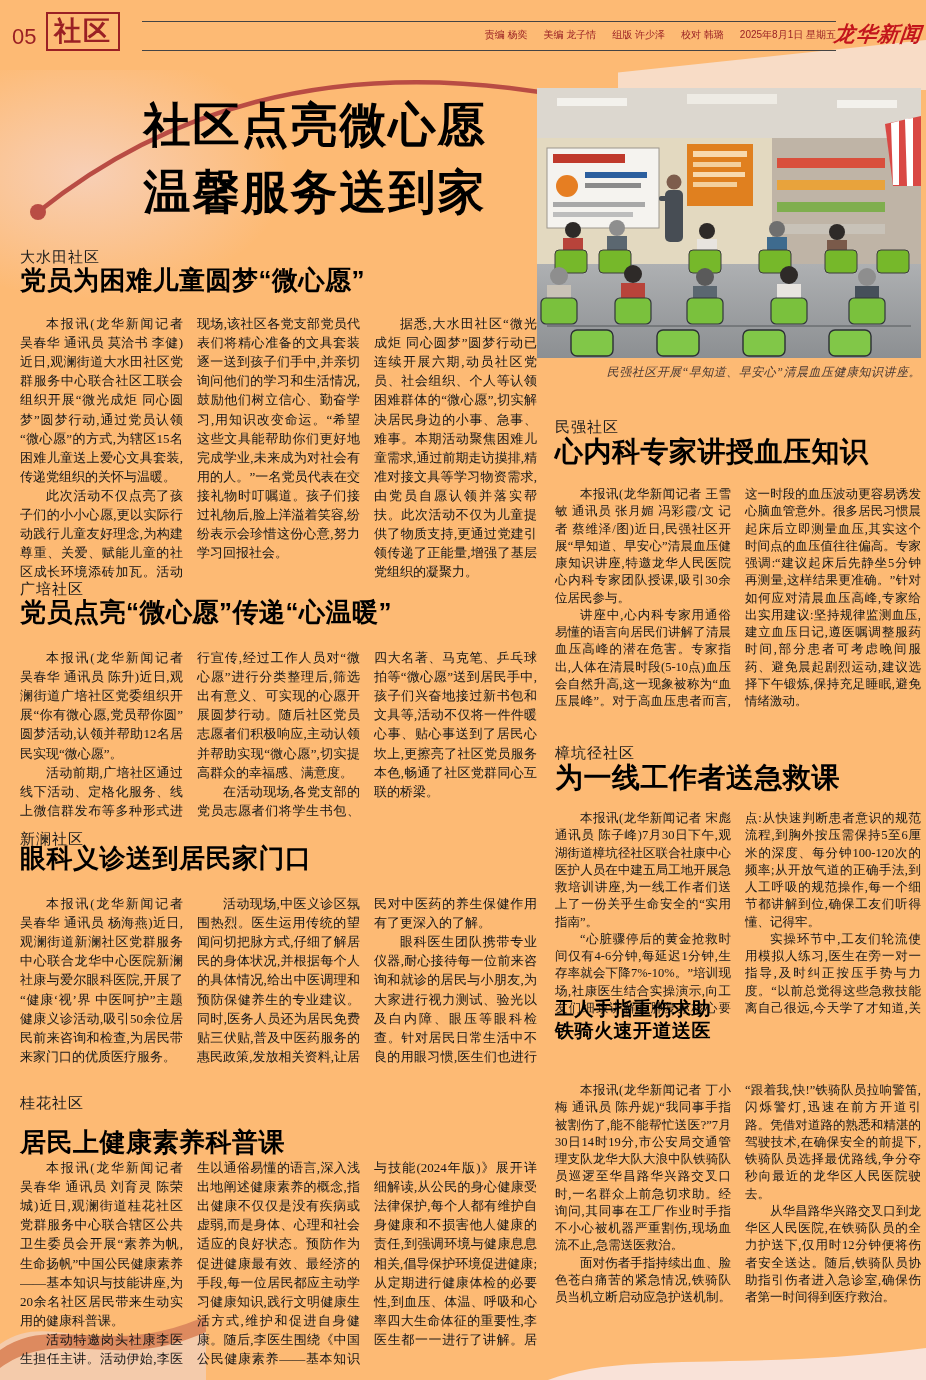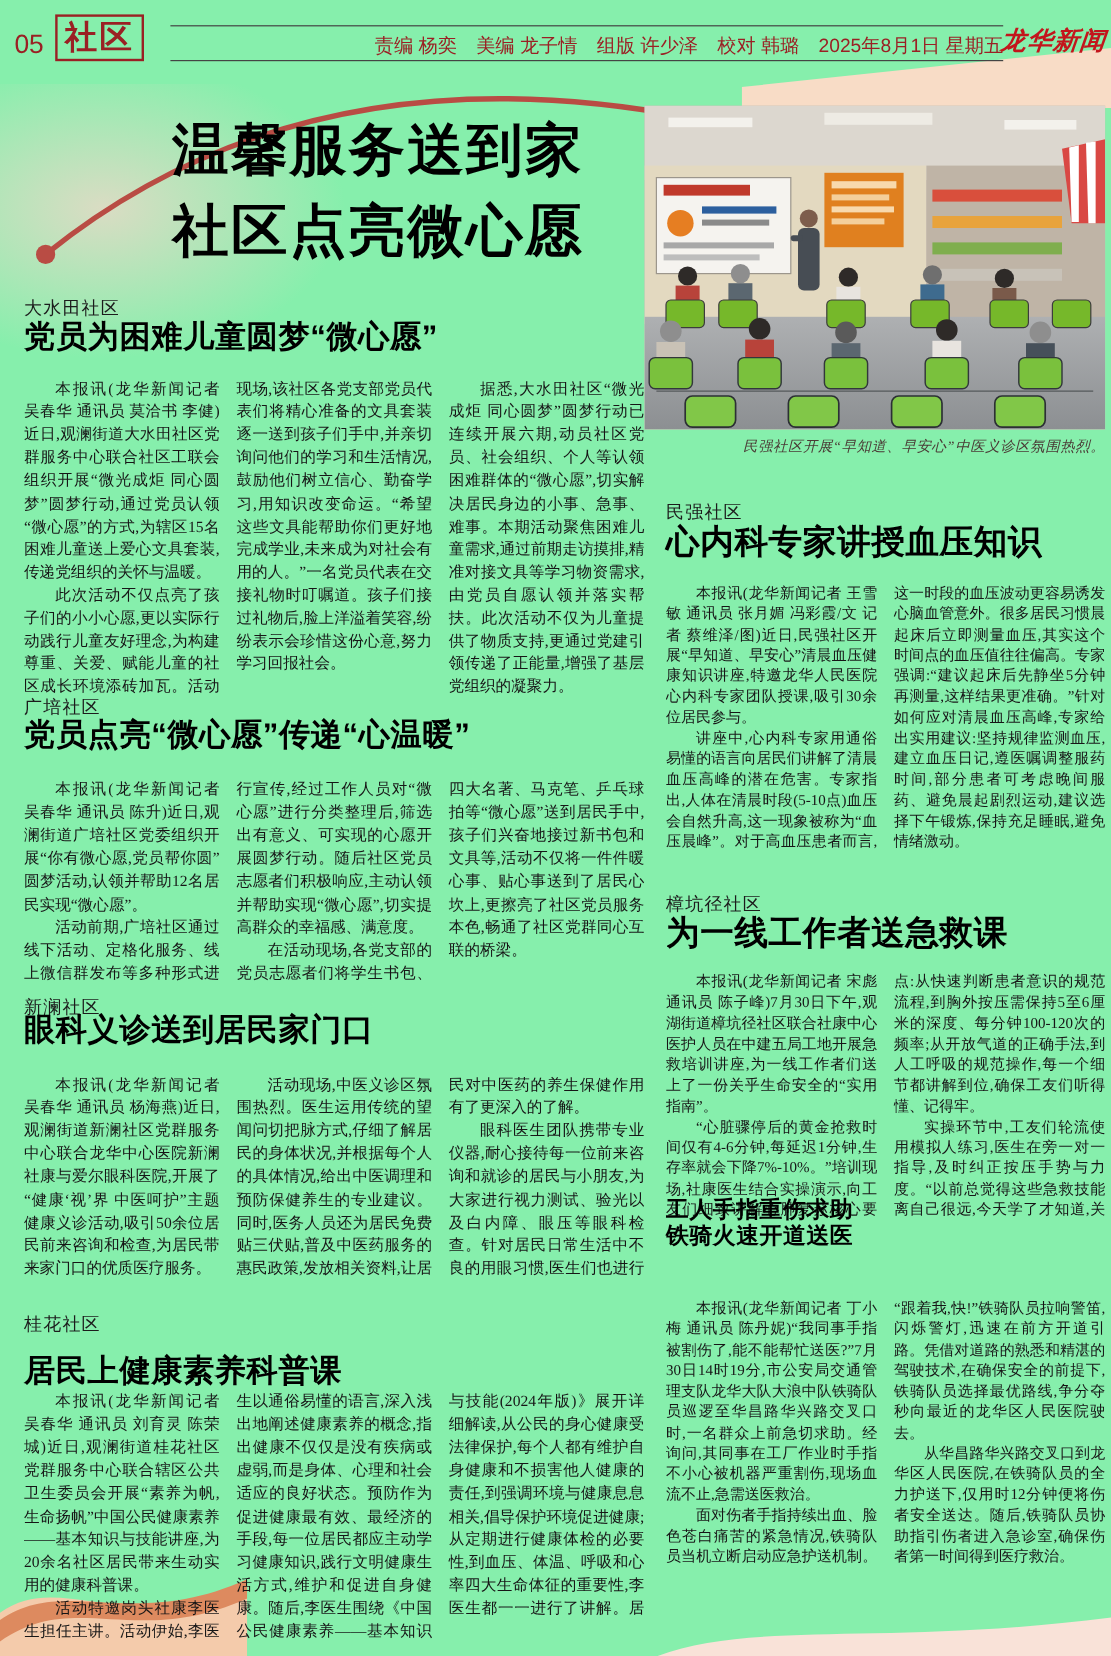--- a/index.html
+++ b/index.html
@@ -1,30 +1,30 @@
 <!DOCTYPE html>
 <html lang="zh"><head>
 <meta charset="utf-8">
 <style>
   html,body{margin:0;padding:0;background:#e8e8e8;}
   .page{
-    position:relative;width:926px;height:1380px;background:#86efac;
+    position:relative;width:926px;height:1380px;background:#fdba74;
     margin:0 auto;overflow:hidden;
     font-family:"Liberation Serif","DejaVu Serif",serif;color:#161616;
   }
   
   .pagenum{position:absolute;left:12px;top:24px;font-size:22px;color:#9a2024;
     font-family:"Liberation Sans",sans-serif;}
   .section-box{position:absolute;left:46px;top:12px;border:2px solid #9a2024;
     color:#9a2024;font-weight:900;font-size:27px;line-height:1;padding:4px 6px;
     font-family:"Liberation Sans",sans-serif;letter-spacing:2px;}
   .rule-top,.rule-bot{position:absolute;left:142px;width:694px;height:1px;background:#444;}
   .rule-top{top:21px}.rule-bot{top:50px}
   .staffline{position:absolute;left:142px;top:28px;width:694px;display:flex;
-    justify-content:flex-end;gap:16px;font-size:16px;color:#9a2024;
+    justify-content:flex-end;gap:16px;font-size:10px;color:#9a2024;
     font-family:"Liberation Sans",sans-serif;align-items:center;}
   .brand{position:absolute;right:4px;top:20px;font-size:21px;font-weight:900;
     color:#c3151c;font-style:italic;letter-spacing:1px;
     font-family:"Liberation Serif",serif;transform:skewX(-6deg);}
   
   .glow{position:absolute;left:-50px;top:70px;width:340px;height:230px;z-index:0;
     background:radial-gradient(ellipse at 40% 45%,rgba(246,214,203,.75),rgba(246,214,203,0) 70%);}
   .peach-tri{position:absolute;left:618px;top:40px;width:308px;height:50px;z-index:0;
     background:#f8dcc6;clip-path:polygon(0 65%,100% 0,100% 100%,0 100%);}
   .arc-svg{position:absolute;left:20px;top:55px;z-index:1;}
@@ -73,22 +73,22 @@
   </div>
   <div class="brand">龙华新闻</div>
 
   <svg class="arc-svg" width="572" height="175" viewBox="0 0 572 175">
     <path d="M 18 157 Q 235 -18 555 43" fill="none" stroke="#b94c44" stroke-width="4.5" stroke-linecap="round"></path>
     <circle cx="18" cy="157" r="8" fill="#b94c44"></circle>
     <circle cx="555" cy="43" r="6.5" fill="#b94c44"></circle>
   </svg>
 
   <div class="lead-hl">
+    <div>社区点亮微心愿</div>
     <div>温馨服务送到家</div>
-    <div>社区点亮微心愿</div>
   </div>
 
   <div class="photo">
     <svg width="384" height="270" viewBox="0 0 384 270">
       <defs>
         <linearGradient id="floor" x1="0" y1="0" x2="0" y2="1">
           <stop offset="0" stop-color="#aeb0b2"></stop>
             <stop offset="1" stop-color="#8c8f92"></stop>
         </linearGradient>
       </defs>
@@ -168,21 +168,21 @@
 
       <g stroke="#2c3034" stroke-width="1.4">
         <rect x="34" y="242" width="42" height="26" rx="6" fill="#81c748"></rect>
         <rect x="120" y="242" width="42" height="26" rx="6" fill="#81c748"></rect>
         <rect x="206" y="242" width="42" height="26" rx="6" fill="#81c748"></rect>
         <rect x="292" y="242" width="42" height="26" rx="6" fill="#81c748"></rect>
       </g>
       <line x1="10" y1="238" x2="374" y2="238" stroke="#55585b" stroke-width="1"></line>
     </svg>
   </div>
-  <div class="caption">民强社区开展“早知道、早安心”中医义诊区氛围热烈。</div>
+  <div class="caption">民强社区开展“早知道、早安心”清晨血压健康知识讲座。</div>
 
   <div class="kicker" style="left:20px;top:248px;">大水田社区</div>
   <h2 class="atitle" style="left:20px;top:266px;">党员为困难儿童圆梦“微心愿”</h2>
   <div class="abody left3" style="left:20px;top:314px;width:517px;height:288px;">
     <p>本报讯(龙华新闻记者 吴春华 通讯员 莫洽书 李健)近日,观澜街道大水田社区党群服务中心联合社区工联会组织开展“微光成炬 同心圆梦”圆梦行动,通过党员认领“微心愿”的方式,为辖区15名困难儿童送上爱心文具套装,传递党组织的关怀与温暖。</p>
     <p>此次活动不仅点亮了孩子们的小小心愿,更以实际行动践行儿童友好理念,为构建尊重、关爱、赋能儿童的社区成长环境添砖加瓦。活动现场,该社区各党支部党员代表们将精心准备的文具套装逐一送到孩子们手中,并亲切询问他们的学习和生活情况,鼓励他们树立信心、勤奋学习,用知识改变命运。“希望这些文具能帮助你们更好地完成学业,未来成为对社会有用的人。”一名党员代表在交接礼物时叮嘱道。孩子们接过礼物后,脸上洋溢着笑容,纷纷表示会珍惜这份心意,努力学习回报社会。</p>
     <p>据悉,大水田社区“微光成炬 同心圆梦”圆梦行动已连续开展六期,动员社区党员、社会组织、个人等认领困难群体的“微心愿”,切实解决居民身边的小事、急事、难事。本期活动聚焦困难儿童需求,通过前期走访摸排,精准对接文具等学习物资需求,由党员自愿认领并落实帮扶。此次活动不仅为儿童提供了物质支持,更通过党建引领传递了正能量,增强了基层党组织的凝聚力。</p>
   </div>
 
   <div class="kicker" style="left:20px;top:580px;">广培社区</div>

